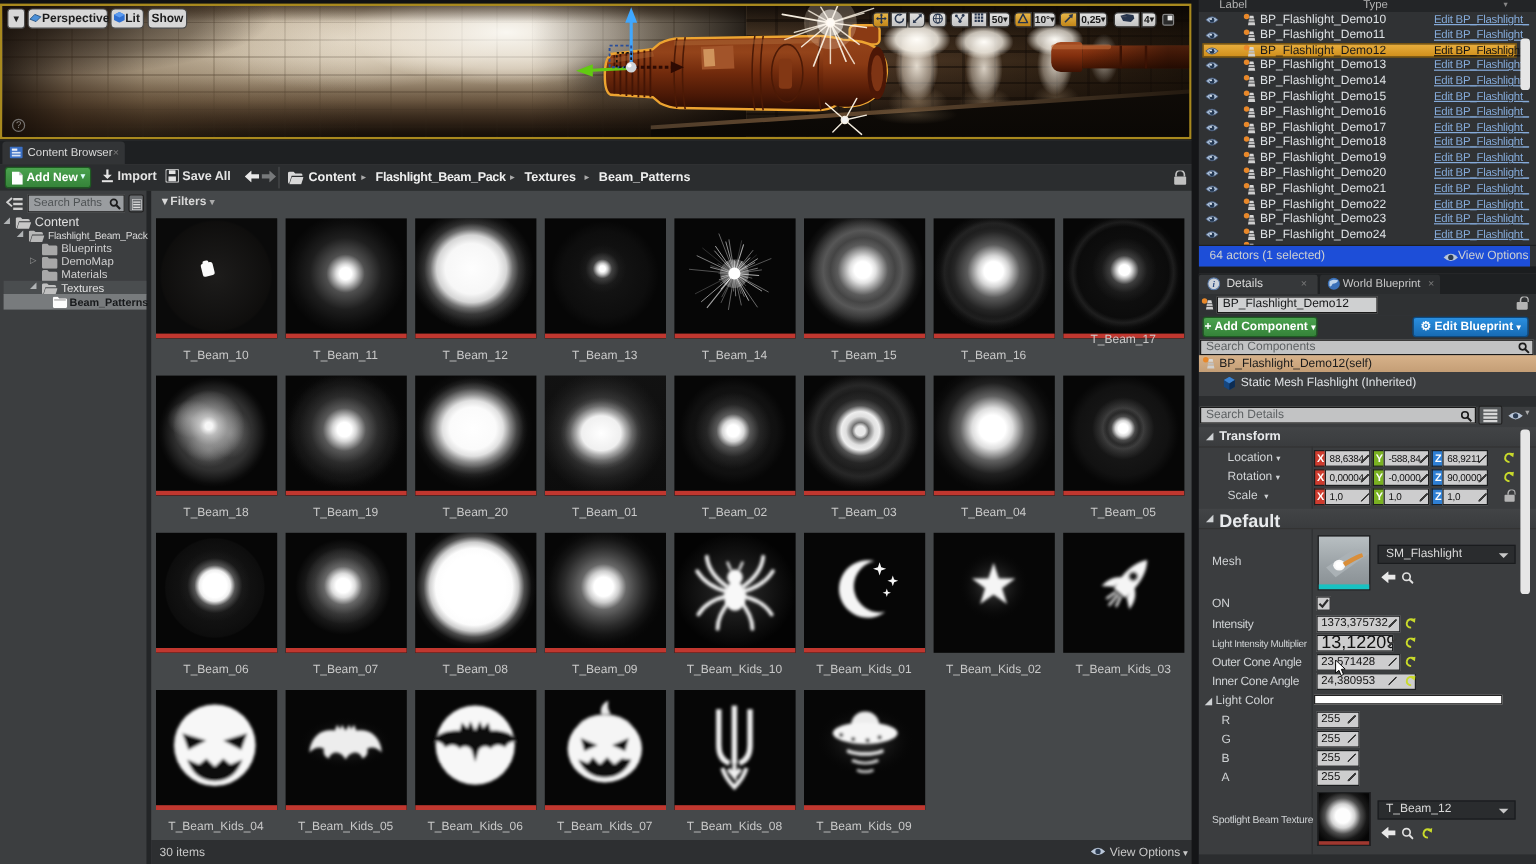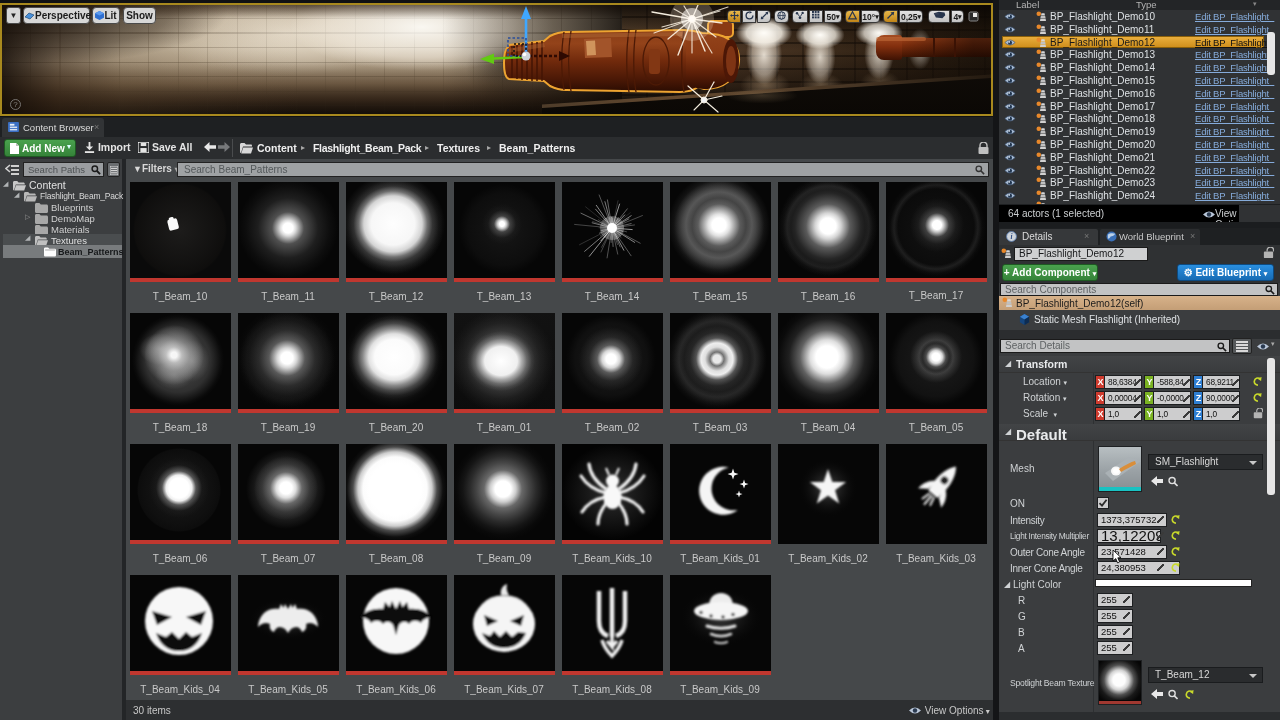--- a/index.html
+++ b/index.html
@@ -346,26 +346,20 @@
       <path d="M3 4.2 L13 4.2 L11.2 9.6 L1.3 9.6 Z" fill="#c0c0c0"></path>
     </svg>
     <div class="abs" style="left:51px;top:118px;color:#e0e0e0;font-size:9.5px">Textures</div>
     <div class="abs" style="left:3px;top:128px;width:119px;height:13px;background:#787b7d"></div>
     <svg class="abs" style="left:44px;top:130px" width="12" height="10" viewBox="0 0 13 10">
       <path d="M0 1.5 C0 .6 .6 0 1.4 0 L4.4 0 L5.8 1.5 L11.6 1.5 C12.4 1.5 13 2.1 13 3 L13 8.5 C13 9.4 12.4 10 11.6 10 L1.4 10 C.6 10 0 9.4 0 8.5 Z" fill="#fdfdfd"></path>
       <path d="M1.2 2.8 L11.8 2.8" stroke="#888" stroke-width=".8"></path>
     </svg>
     <div class="abs" style="left:58px;top:130px;color:#16181a;font-size:9px;font-weight:bold">Beam_Patterns</div>
  <div class="abs" style="left:133px;top:46px;color:#d8d8d8;font-size:10px;font-weight:bold"><span style="font-size:9px">▼</span>Filters <span style="font-size:8px;color:#aaa">▾</span></div>
- <div class="abs" style="left:177px;top:45px;width:812px;height:15px;background:#9fa2a4;border:1px solid #222;color:#53585a;font-size:10px;line-height:13px;padding-left:6px">Search Beam_Patterns
-   <svg style="position:absolute;right:3px;top:2px" width="10" height="10" viewBox="0 0 11 11">
-        <circle cx="4.2" cy="4.2" r="3" fill="none" stroke="#333" stroke-width="1.5"></circle>
-        <line x1="6.6" y1="6.6" x2="10" y2="10" stroke="#333" stroke-width="1.8"></line>
-      </svg>
- </div>
 <div class="tile" style="left:129.5px;top:64.5px;height:100px;overflow:hidden">
       <div class="abs" style="left:0;top:0;width:101px;height:96px;background:radial-gradient(circle 47px at 50px 48px,rgba(52,50,48,.5),rgba(38,36,34,.4) 70%,rgba(16,15,14,.85) 96%,#0a0a0a 100%)"></div>
       <svg class="abs" style="left:0;top:0" width="101" height="96">
         <rect x="38" y="37" width="10" height="11" rx="2" fill="#fafafa" transform="rotate(-14 43 42)"></rect>
         <rect x="40" y="35" width="5" height="4" rx="1.5" fill="#fafafa" transform="rotate(-14 43 42)"></rect>
       </svg>
       <div class="redbar"></div>
     </div>
     <div class="tlab" style="left:120px;top:173.5px">T_Beam_10</div>
     <div class="tile" style="left:237.5px;top:64.5px;height:100px;overflow:hidden">
@@ -452,21 +446,21 @@
     <div class="tlab" style="left:660px;top:173.5px">T_Beam_15</div>
     <div class="tile" style="left:777.5px;top:64.5px;height:100px;overflow:hidden">
       <div class="abs" style="left:0;top:0;width:101px;height:96px;background:radial-gradient(circle at 50px 44px,#ffffff 8px,rgba(240,240,240,.88) 13px,rgba(175,175,175,.5) 22px,rgba(110,110,110,.3) 33px,rgba(60,60,60,.16) 43px,transparent 50px),radial-gradient(circle at 50px 45px,transparent 37px,rgba(120,120,120,.15) 41px,rgba(60,60,60,.06) 45px,transparent 49px)"></div>
       <div class="redbar"></div>
     </div>
     <div class="tlab" style="left:768px;top:173.5px">T_Beam_16</div>
     <div class="tile" style="left:885.5px;top:64.5px;height:100px;overflow:hidden">
       <div class="abs" style="left:0;top:0;width:101px;height:96px;background:radial-gradient(circle at 51px 43px,#ffffff 4.5px,rgba(230,230,230,.85) 7px,rgba(150,150,150,.35) 12px,rgba(80,80,80,.18) 19px,transparent 27px),radial-gradient(circle at 50px 45px,transparent 38px,rgba(120,120,120,.18) 42px,rgba(60,60,60,.08) 46px,transparent 50px),radial-gradient(circle 47px at 50px 47px,rgba(40,40,40,.38),rgba(24,24,24,.28) 85%,transparent 100%)"></div>
       <div class="redbar"></div>
     </div>
-    <div class="tlab" style="left:876px;top:173px">T_Beam_17</div>
+    <div class="tlab" style="left:876px;top:161px">T_Beam_17</div>
     <div class="tile" style="left:129.5px;top:195.5px;height:100px;overflow:hidden">
       <div class="abs" style="left:0;top:0;width:101px;height:96px;background:radial-gradient(circle at 44px 42px,rgba(255,255,255,.95) 3px,rgba(230,230,230,.7) 8px,rgba(190,190,190,.5) 16px,transparent 30px),radial-gradient(ellipse 26px 20px at 30px 36px,rgba(190,190,190,.5),transparent 80%),radial-gradient(ellipse 22px 26px at 62px 48px,rgba(175,175,175,.45),transparent 80%),radial-gradient(ellipse 24px 18px at 44px 62px,rgba(160,160,160,.4),transparent 80%),radial-gradient(circle 46px at 48px 47px,rgba(150,150,150,.5),rgba(110,110,110,.4) 70%,rgba(40,40,40,.15) 94%,transparent 100%)"></div>
       <div class="redbar"></div>
     </div>
     <div class="tlab" style="left:120px;top:304.5px">T_Beam_18</div>
     <div class="tile" style="left:237.5px;top:195.5px;height:100px;overflow:hidden">
       <div class="abs" style="left:0;top:0;width:101px;height:96px;background:radial-gradient(circle at 49px 45px,#ffffff 6px,rgba(240,240,240,.88) 10px,rgba(175,175,175,.45) 18px,rgba(115,115,115,.28) 28px,rgba(70,70,70,.16) 38px,rgba(40,40,40,.08) 46px,transparent 52px),radial-gradient(circle 48px at 49px 46px,rgba(56,56,56,.3),rgba(38,38,38,.22) 85%,transparent 100%)"></div>
       <div class="redbar"></div>
     </div>
     <div class="tlab" style="left:228px;top:304.5px">T_Beam_19</div>
@@ -930,21 +924,21 @@
     <span class="abs" style="left:196px;top:190.2px;font-size:9.5px;color:#85abda;text-decoration:underline;letter-spacing:-.2px">Edit BP_Flashlight_</span>
  <div class="abs" style="left:37px;top:201px;width:9px;height:3px;overflow:hidden">
       <svg width="11" height="11" viewBox="0 0 11 11" style="position:absolute;left:0;top:0">
         <circle cx="2.8" cy="2.8" r="2.3" fill="#e8882a"></circle>
         <path d="M5.5 2.2 L8.5 2.2 L9 4.4 L5 4.4 Z" fill="#d8d8d8"></path>
         <path d="M4.8 5 L9.2 5 L9.6 7 L4.4 7 Z" fill="#c0c0c0"></path>
         <path d="M4.4 7.6 L9.6 7.6 L10 10 L4 10 Z" fill="#d0d0d0"></path>
       </svg>
     </div>
  <div class="abs" style="left:0;top:203.5px;width:281px;height:1px;background:#1e2022"></div>
- <div class="abs" style="left:0;top:204.5px;width:240px;height:18px;background:#000000">
+ <div class="abs" style="left:0;top:204.5px;width:276px;height:18px;background:#1d4ed8">
   <span style="position:absolute;left:9px;top:3px;font-size:10px;color:#cdd0d2">64 actors (1 selected)</span>
   <svg width="14" height="9" viewBox="0 0 14 9" style="position:absolute;left:203px;top:5px">
         <path d="M1 4.5 Q7 -1.5 13 4.5 Q7 10.5 1 4.5Z" fill="#b9c6d8"></path>
         <circle cx="7" cy="4.5" r="2.2" fill="#2a3a50"></circle>
       </svg>
   <span style="position:absolute;left:216px;top:3px;font-size:10px;color:#cdd0d2">View Options<span style="font-size:7px"> ▾</span></span>
  </div>
  <div class="abs" style="left:268px;top:32px;width:8px;height:43px;background:#e6e6e6;border-radius:3px"></div>
 </div>
 <div class="abs" style="left:999px;top:228px;width:281px;height:492px;background:#3b3d3f;overflow:hidden">

